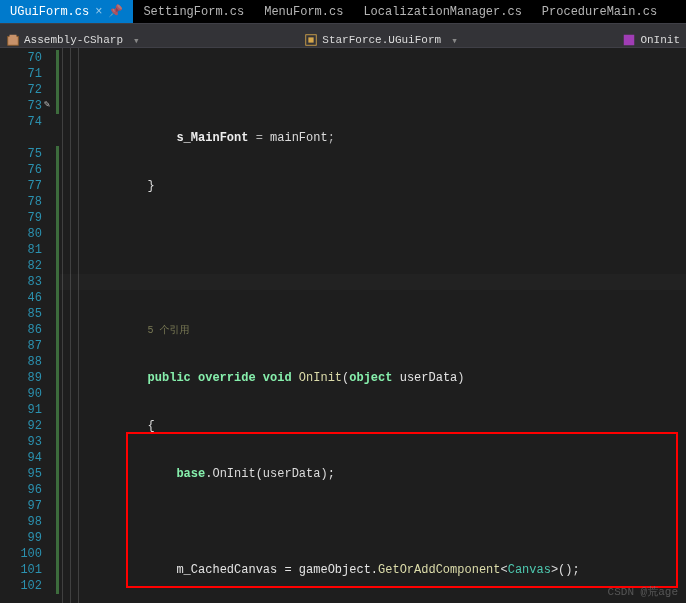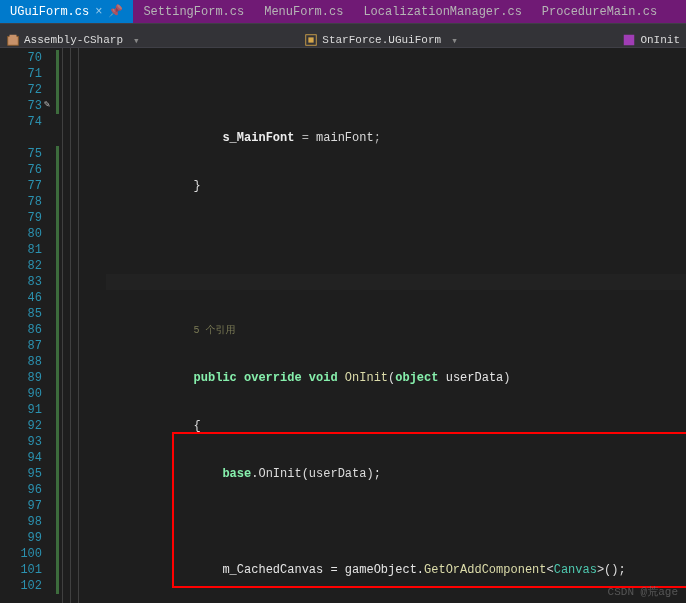--- a/index.html
+++ b/index.html
@@ -1,26 +1,26 @@
 <!DOCTYPE html>
 <html><head>
 <meta charset="utf-8">
 <style>
   * { margin:0; padding:0; box-sizing:border-box; }
   body { background:#1e1e1e; font-family:Consolas,"Courier New",monospace; font-size:12px; color:#dcdcdc; overflow:hidden; width:686px; height:603px; }
-  .tabs { height:24px; background:#701a75; display:flex; align-items:stretch; border-bottom:1px solid #3f3f46; }
+  .tabs { height:24px; background:#000000; display:flex; align-items:stretch; border-bottom:1px solid #3f3f46; }
   .tab { padding:0 10px; display:flex; align-items:center; gap:6px; color:#b5b5b5; font-size:12px; cursor:pointer; }
   .tab.active { background:#007acc; color:#fff; }
   .tab .x { opacity:.6; }
   .nav { height:24px; background:#333337; display:flex; align-items:flex-end; border-bottom:1px solid #3f3f46; padding:0 6px; gap:6px; font-size:11px; }
   .nav .box { display:flex; align-items:center; gap:4px; color:#dcdcdc; }
   .nav-icon { width:14px; height:14px; display:inline-block; }
   .nav-sep { flex:1; }
   .nav-arrow { color:#888; padding:0 4px; }
-  .editor { display:flex; height:calc(100% - 48px); background:#1e1e1e; position:relative;gap:46px; }
+  .editor { display:flex; height:calc(100% - 48px); background:#1e1e1e; position:relative; }
   .gutter { width:60px; background:#1e1e1e; text-align:right; padding-right:18px; color:#2b91af; font-size:12px; line-height:16px; padding-top:2px; user-select:none; position:relative;}
   .gutter .ln { height:16px; }
   .outline { position:absolute; left:60px; top:0; bottom:0; width:26px; pointer-events:none; }
   .outline .v { position:absolute; top:0; bottom:0; width:1px; background:#404040; }
   .code { flex:1; padding-top:2px; line-height:16px; font-size:12px; white-space:pre; position:relative; overflow:hidden; }
   .code .row { height:16px; padding-left:30px; }
   .cursor-line { background:rgba(255,255,255,.02); }
   .kw { color:#86efac; font-weight:bold; }
   .type { color:#4ec9b0; }
   .mtd { color:#dcdcaa; }

